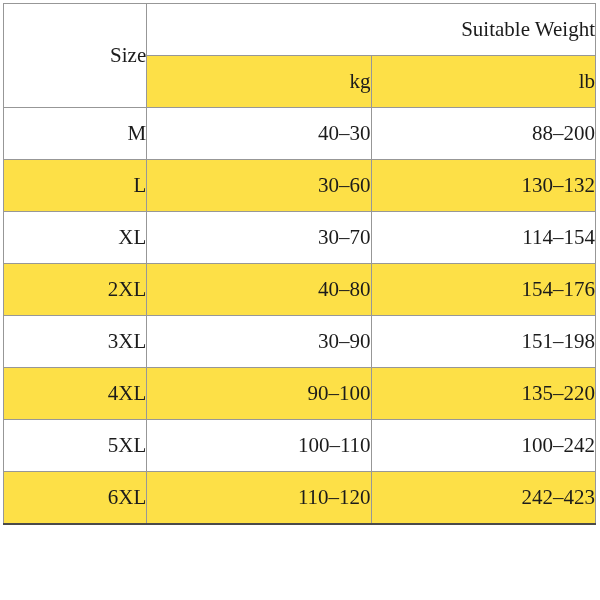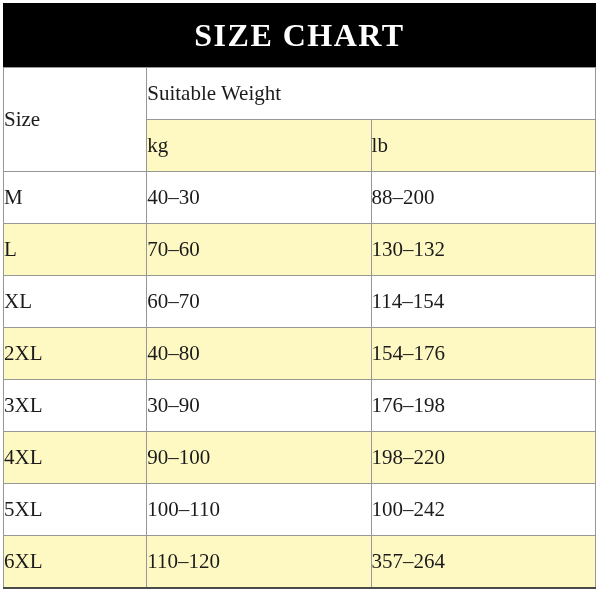--- a/index.html
+++ b/index.html
@@ -31,43 +31,40 @@
   }
   table.size-chart {
     width: 100%;
     border-collapse: collapse;
     table-layout: fixed;
     border: 1px solid #6e6e6e;
     border-bottom: 2px solid #4a4a4a;
   }
   table.size-chart td {
     border: 1px solid #979797;
-    text-align: left;
+    text-align: right;
     vertical-align: middle;
     font-size: 21px;
     color: #1b1b1b;
     padding: 0;
   }
   col.c-size { width: 24.2%; }
   col.c-kg   { width: 37.9%; }
   col.c-lb   { width: 37.9%; }
   tr.hdr-top td { height: 51px; font-size: 21px; }
   tr.hdr-sub td { height: 51px; }
   tr.data-row td { height: 51px; }
-  .gray { background: #fef9c3; }
+  .gray { background: #fde047; }
   .white { background: #ffffff; }
 </style>
 </head>
 <body>
 
 <div class="page">
 
-  <div class="title-bar">
-    <span class="title-text">SIZE CHART</span>
-  </div>
 
   <table class="size-chart">
     <colgroup>
       <col class="c-size">
       <col class="c-kg">
       <col class="c-lb">
     </colgroup>
     <tbody>
       <tr class="hdr-top">
         <td class="white" rowspan="2">Size</td>
@@ -78,49 +75,49 @@
         <td class="gray">lb</td>
       </tr>
 
       <tr class="data-row">
         <td class="white">M</td>
         <td class="white">40–30</td>
         <td class="white">88–200</td>
       </tr>
       <tr class="data-row">
         <td class="gray">L</td>
-        <td class="gray">70–60</td>
+        <td class="gray">30–60</td>
         <td class="gray">130–132</td>
       </tr>
       <tr class="data-row">
         <td class="white">XL</td>
-        <td class="white">60–70</td>
+        <td class="white">30–70</td>
         <td class="white">114–154</td>
       </tr>
       <tr class="data-row">
         <td class="gray">2XL</td>
         <td class="gray">40–80</td>
         <td class="gray">154–176</td>
       </tr>
       <tr class="data-row">
         <td class="white">3XL</td>
         <td class="white">30–90</td>
-        <td class="white">176–198</td>
+        <td class="white">151–198</td>
       </tr>
       <tr class="data-row">
         <td class="gray">4XL</td>
         <td class="gray">90–100</td>
-        <td class="gray">198–220</td>
+        <td class="gray">135–220</td>
       </tr>
       <tr class="data-row">
         <td class="white">5XL</td>
         <td class="white">100–110</td>
         <td class="white">100–242</td>
       </tr>
       <tr class="data-row">
         <td class="gray">6XL</td>
         <td class="gray">110–120</td>
-        <td class="gray">357–264</td>
+        <td class="gray">242–423</td>
       </tr>
     </tbody>
   </table>
 
 </div>
 
 </body></html>

